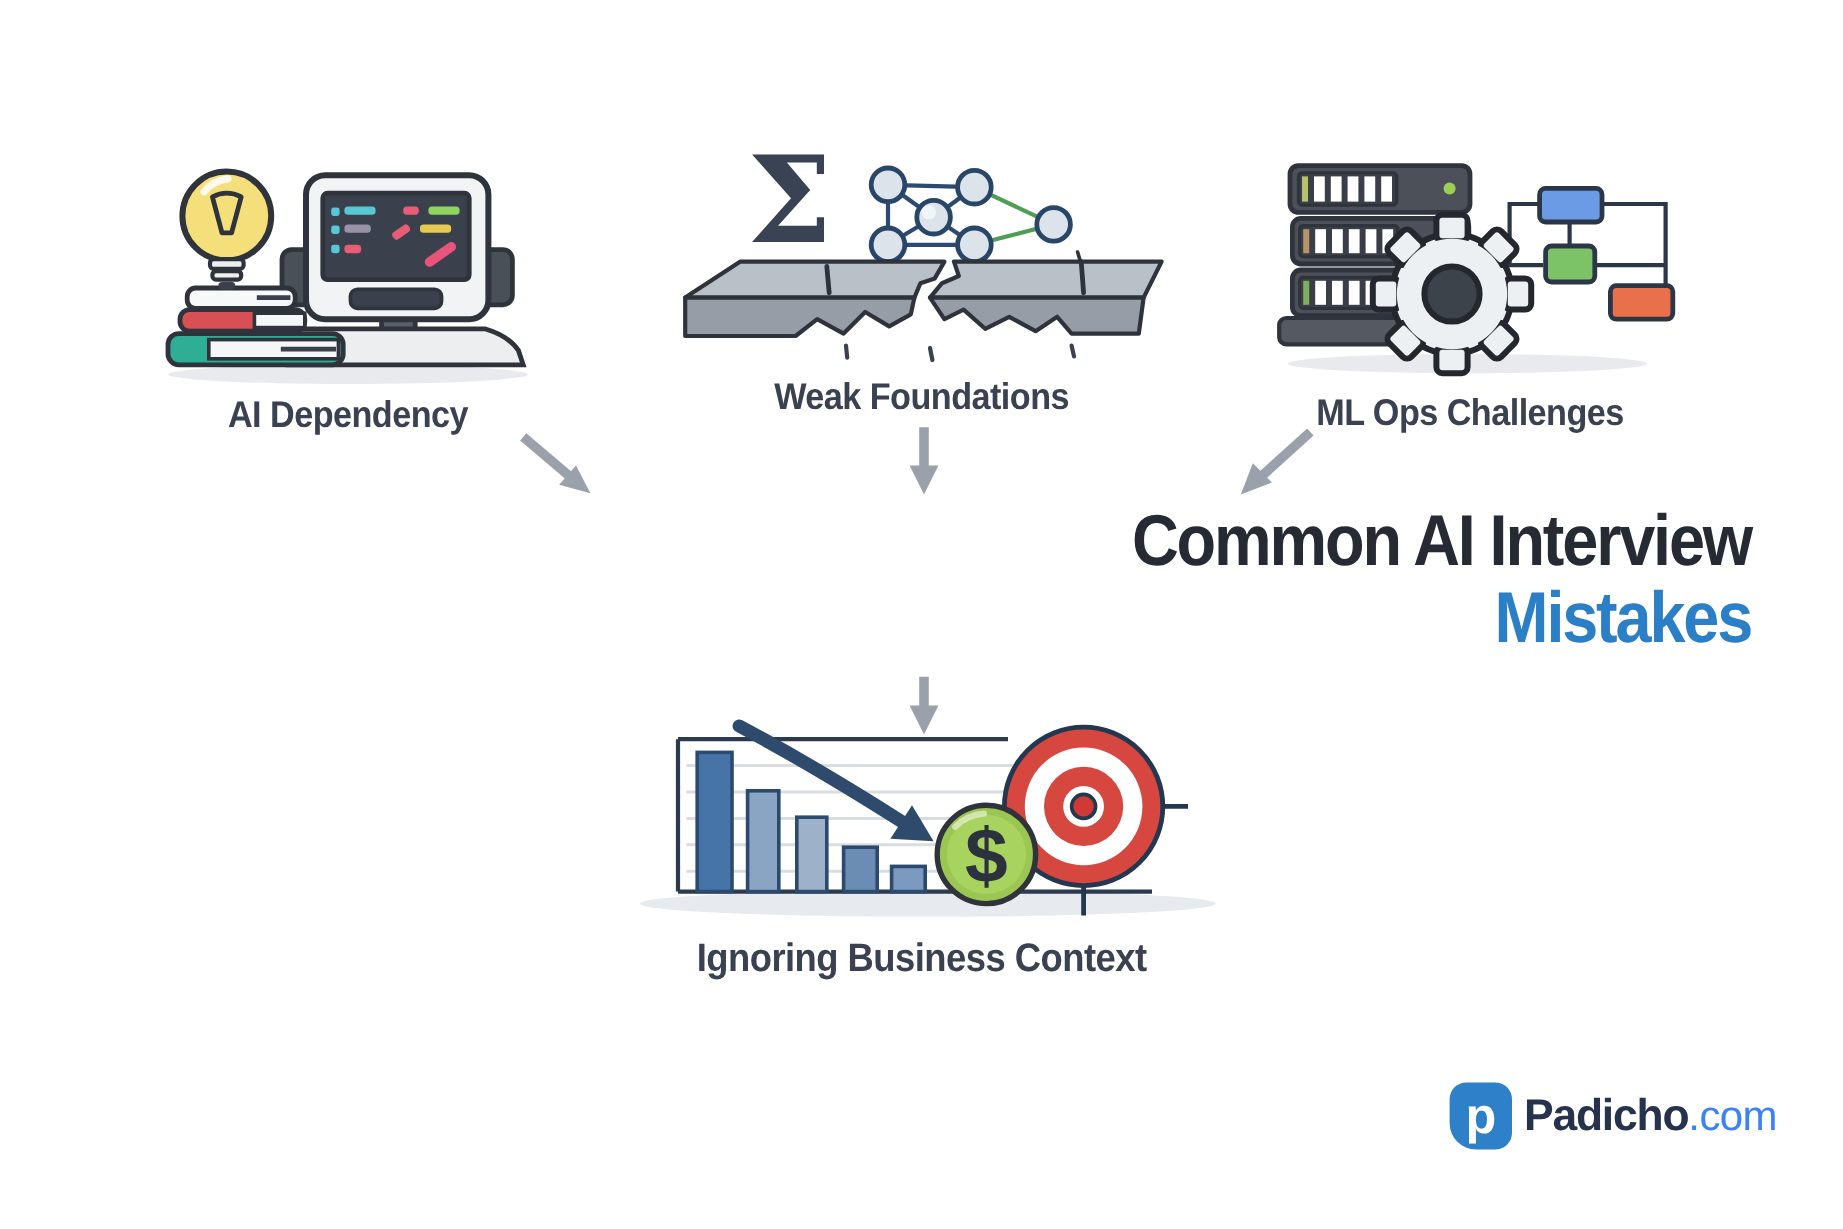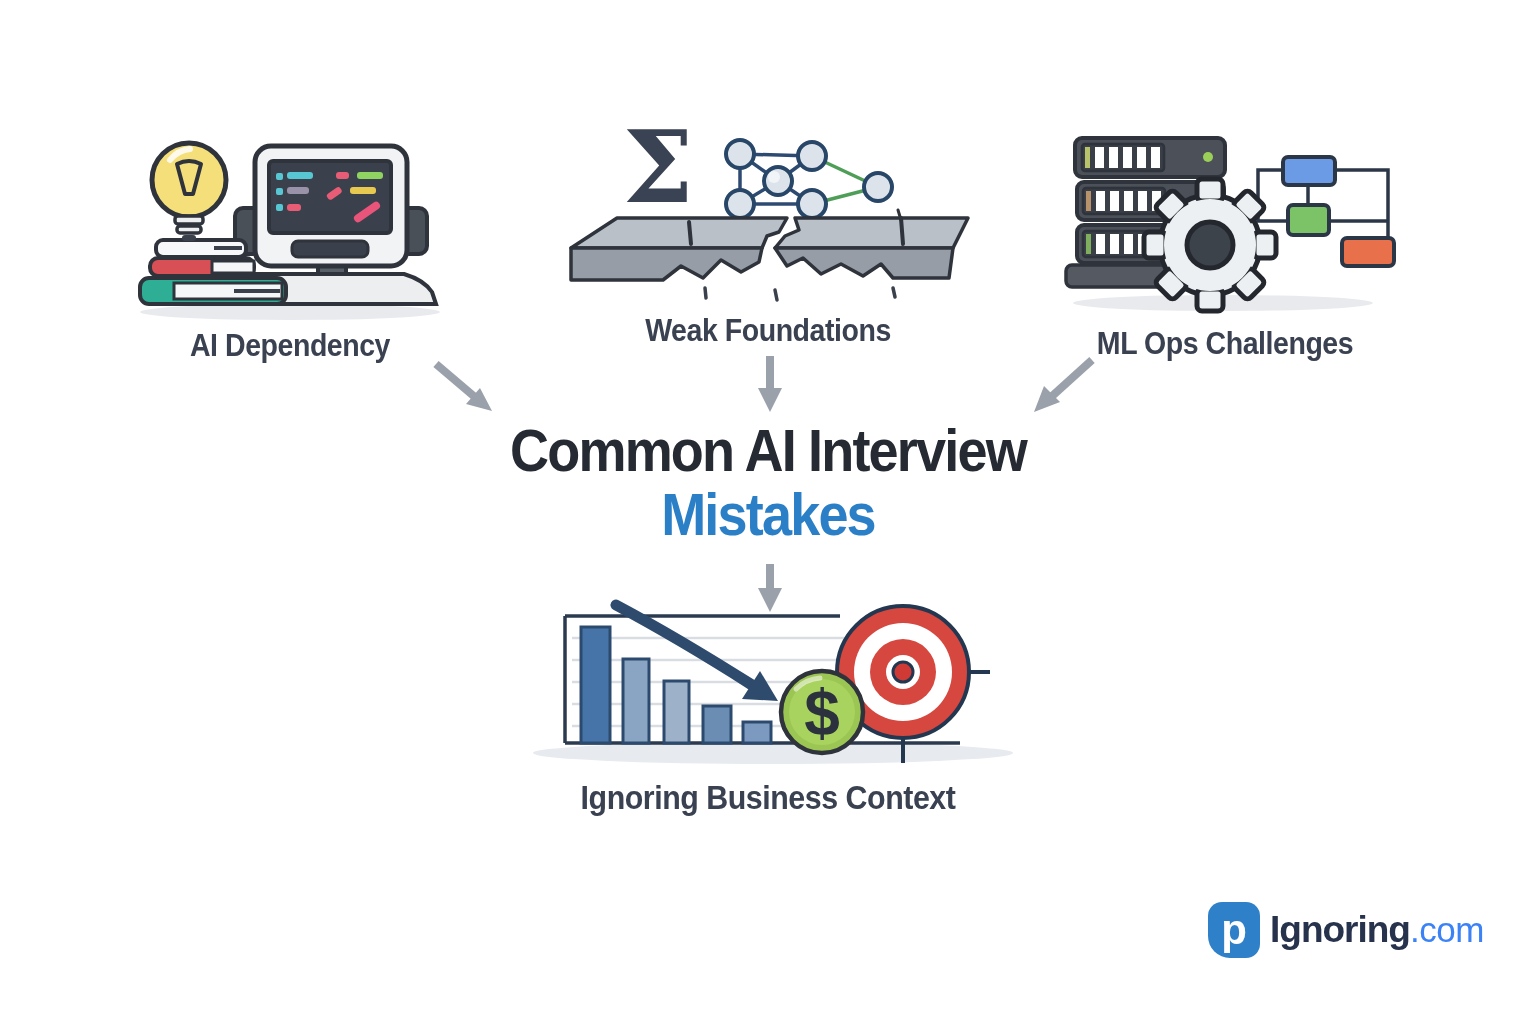--- a/index.html
+++ b/index.html
@@ -8,21 +8,21 @@
   .canvas { position: absolute; inset: 0; background: #ffffff; }
   .abs { position: absolute; }
   .node-label {
     position: absolute;
     text-align: center;
     font-weight: 700;
     color: #3a4150;
     letter-spacing: -0.5px;
     transform: scaleX(0.92);
   }
-  .title-wrap { position: absolute; left: 0; top: 420px; width: 1536px; text-align: center; line-height: 1.04; }
+  .title-wrap { position: absolute; left: 0; top: 420px; width: 1536px; text-align: right; line-height: 1.04; }
   .title-line1 {
     font-size: 60px; font-weight: 800; color: #252a33; letter-spacing: -2px;
     transform: scaleX(0.9); display: block;
   }
   .title-line2 {
     font-size: 60px; font-weight: 800; color: #2b7fc6; letter-spacing: -2px;
     transform: scaleX(0.9); display: block; margin-top: 2px;
   }
   .brand { position: absolute; left: 1208px; top: 902px; display: flex; align-items: center; gap: 10px; }
   .brand-badge {
@@ -271,17 +271,17 @@
       <path d="M268,96 Q278,86 292,85" fill="none" stroke="#ffffff" stroke-width="5" stroke-linecap="round" opacity="0.55"></path>
       <text x="294" y="142" font-size="64" font-weight="bold" text-anchor="middle" fill="#2b323e" font-family="'Liberation Sans', sans-serif">$</text>
     </g>
   </svg>
 
   <div class="node-label" style="left:558px; top:779px; width:420px; font-size:33px;">Ignoring Business Context</div>
 
   <div class="brand">
     <div class="brand-badge">p</div>
     <div>
-      <span class="brand-name">Ignoring</span><span class="brand-suffix">.com</span>
+      <span class="brand-name">Padicho</span><span class="brand-suffix">.com</span>
     </div>
   </div>
 
 </div>
 
 </body></html>

